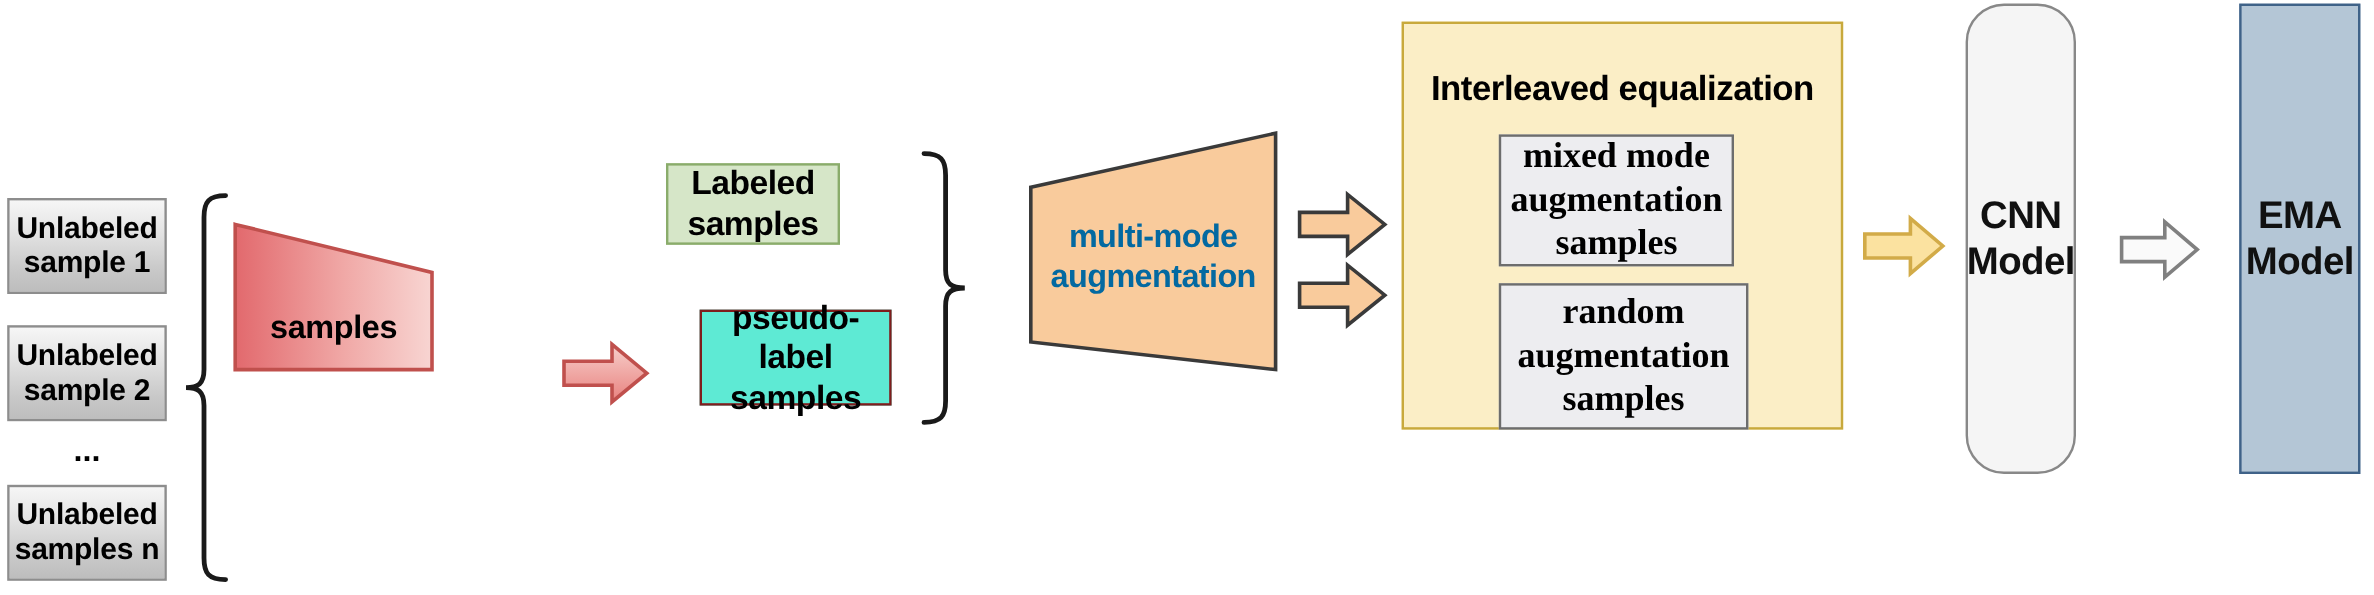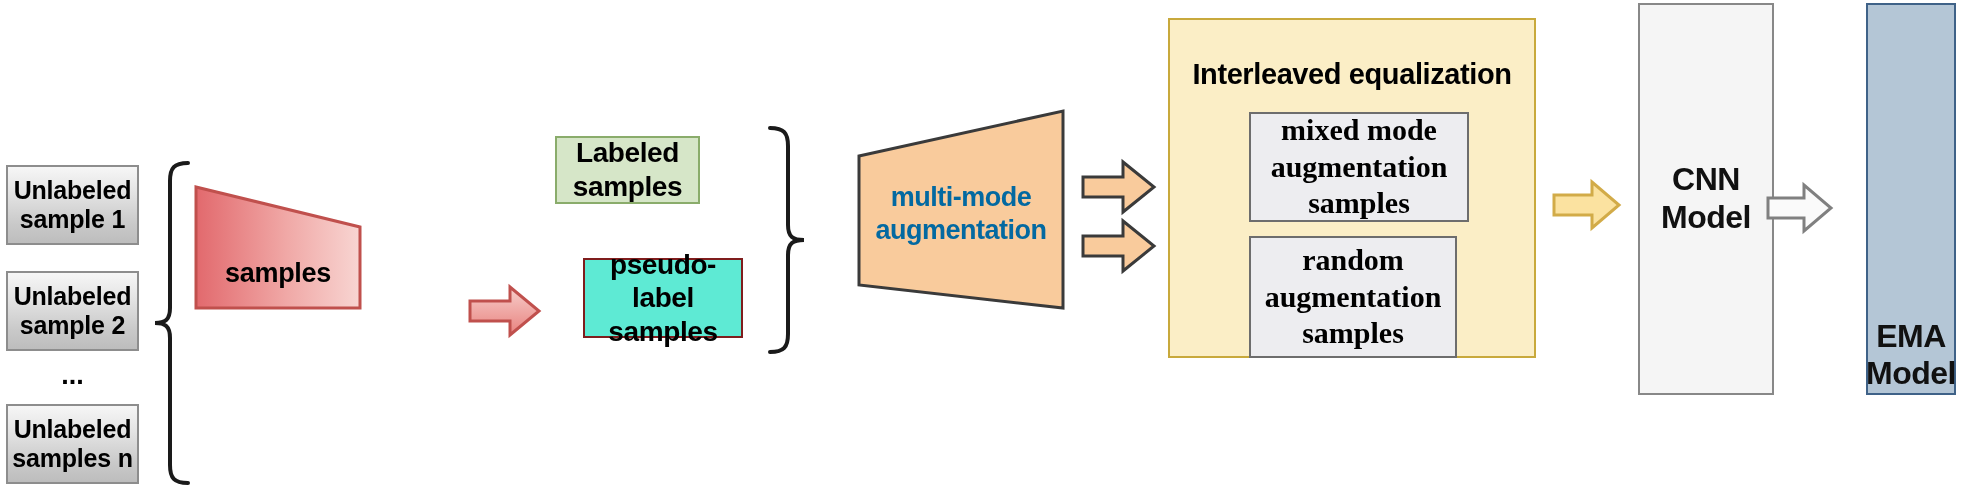--- a/index.html
+++ b/index.html
@@ -175,21 +175,21 @@
     </svg>
   </div>
 
   <div class="abs panel" style="left:1168px;top:18px;width:368px;height:340px;">
   </div>
 
   <div class="abs panel-title" style="left:1168px;top:58px;width:368px;">
     <span>Interleaved equalization</span>
   </div>
 
-  <div class="abs inner-box" style="left:1249px;top:112px;width:220px;height:110px;">
+  <div class="abs inner-box" style="left:1249px;top:112px;width:196px;height:110px;">
     <span>
       <span>mixed mode</span><br>
       <span>augmentation</span><br>
       <span>samples</span>
     </span>
   </div>
 
   <div class="abs inner-box" style="left:1249px;top:236px;width:208px;height:122px;">
     <span>
       <span>random</span><br>
@@ -197,33 +197,33 @@
       <span>samples</span>
     </span>
   </div>
 
   <div class="abs" style="left:1552px;top:179px;width:70px;height:52px;">
     <svg width="70" height="52" viewBox="0 0 70 52">
       <polygon points="2,16 40,16 40,3 67,26 40,49 40,36 2,36" fill="#fbe2a0" stroke="#d2ab48" stroke-width="3" stroke-linejoin="miter"></polygon>
     </svg>
   </div>
 
-  <div class="abs model-box cnn" style="left:1638px;top:3px;width:136px;height:392px;">
+  <div class="abs model-box cnn" style="left:1638px;top:3px;width:92px;height:392px;border-radius:32px;">
     <span>
       <span>CNN</span><br>
       <span>Model</span>
     </span>
   </div>
 
   <div class="abs" style="left:1766px;top:182px;width:68px;height:52px;">
     <svg width="68" height="52" viewBox="0 0 68 52">
       <polygon points="2,16 38,16 38,3 65,26 38,49 38,36 2,36" fill="#fafafa" stroke="#808080" stroke-width="3" stroke-linejoin="miter"></polygon>
     </svg>
   </div>
 
-  <div class="abs model-box ema" style="left:1866px;top:3px;width:90px;height:392px;align-items:flex-end;">
+  <div class="abs model-box ema" style="left:1866px;top:3px;width:101px;height:392px;">
     <span>
       <span>EMA</span><br>
       <span>Model</span>
     </span>
   </div>
 
 </div>
 
 </body></html>

